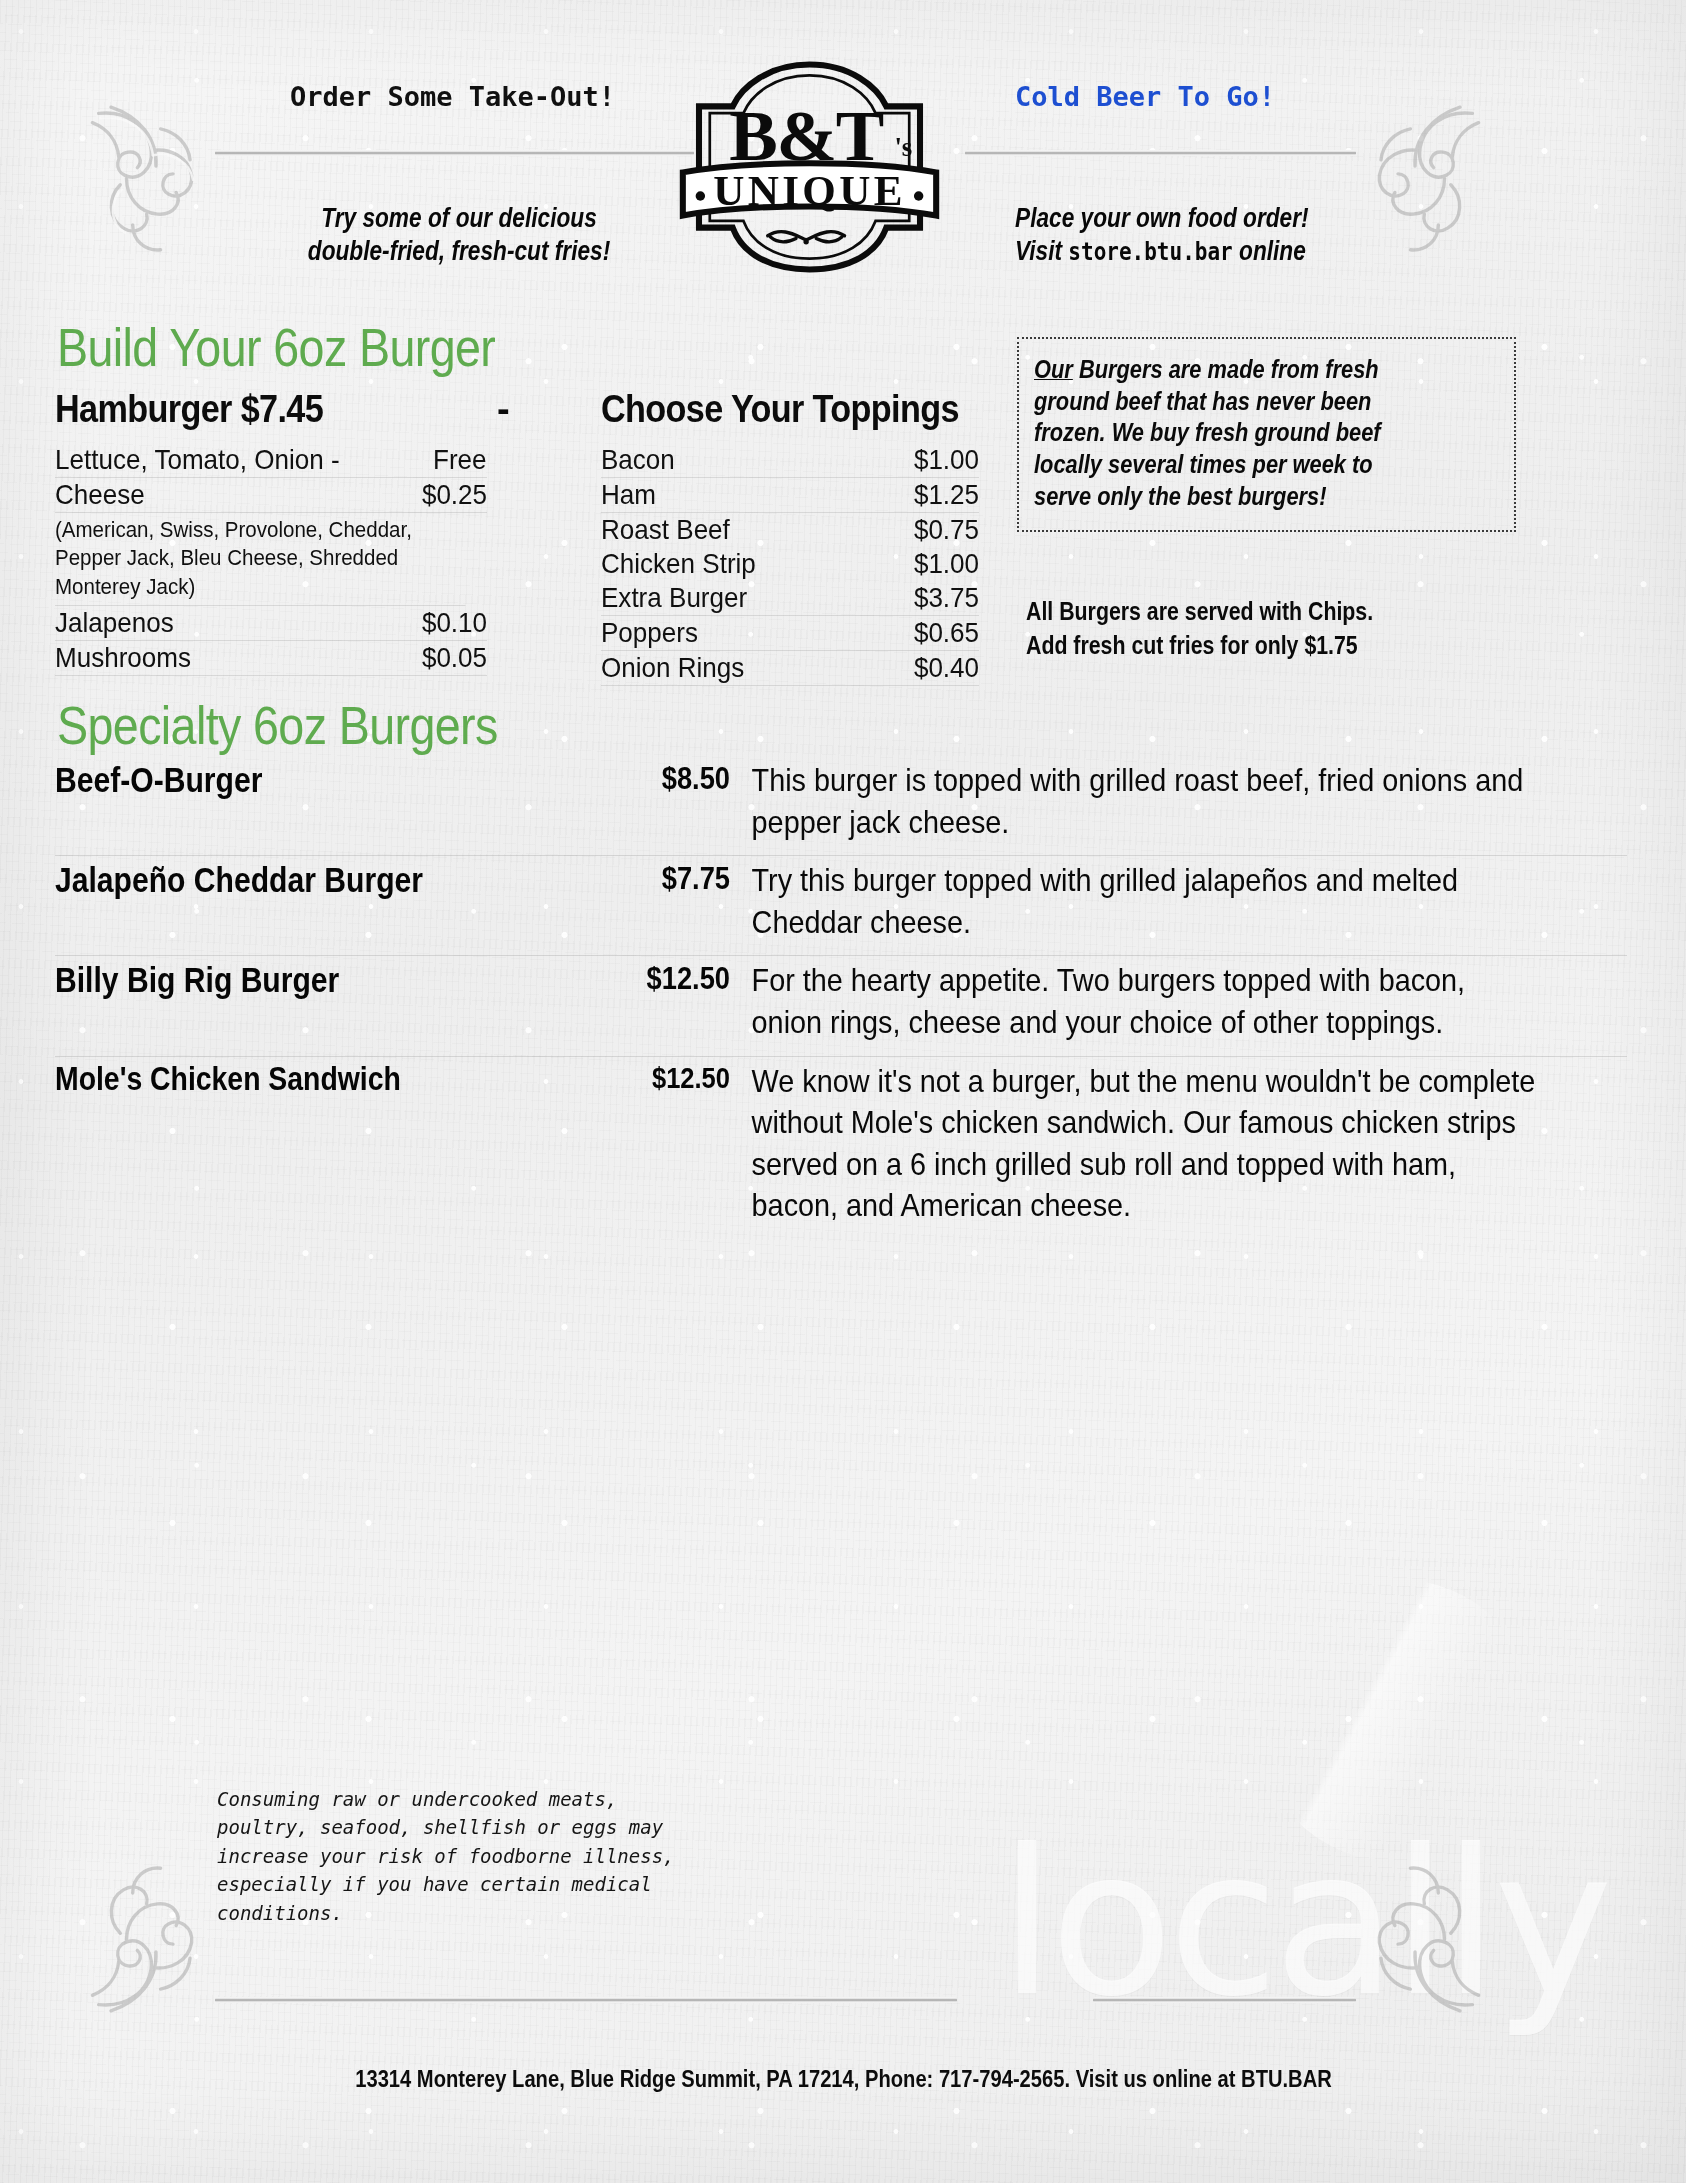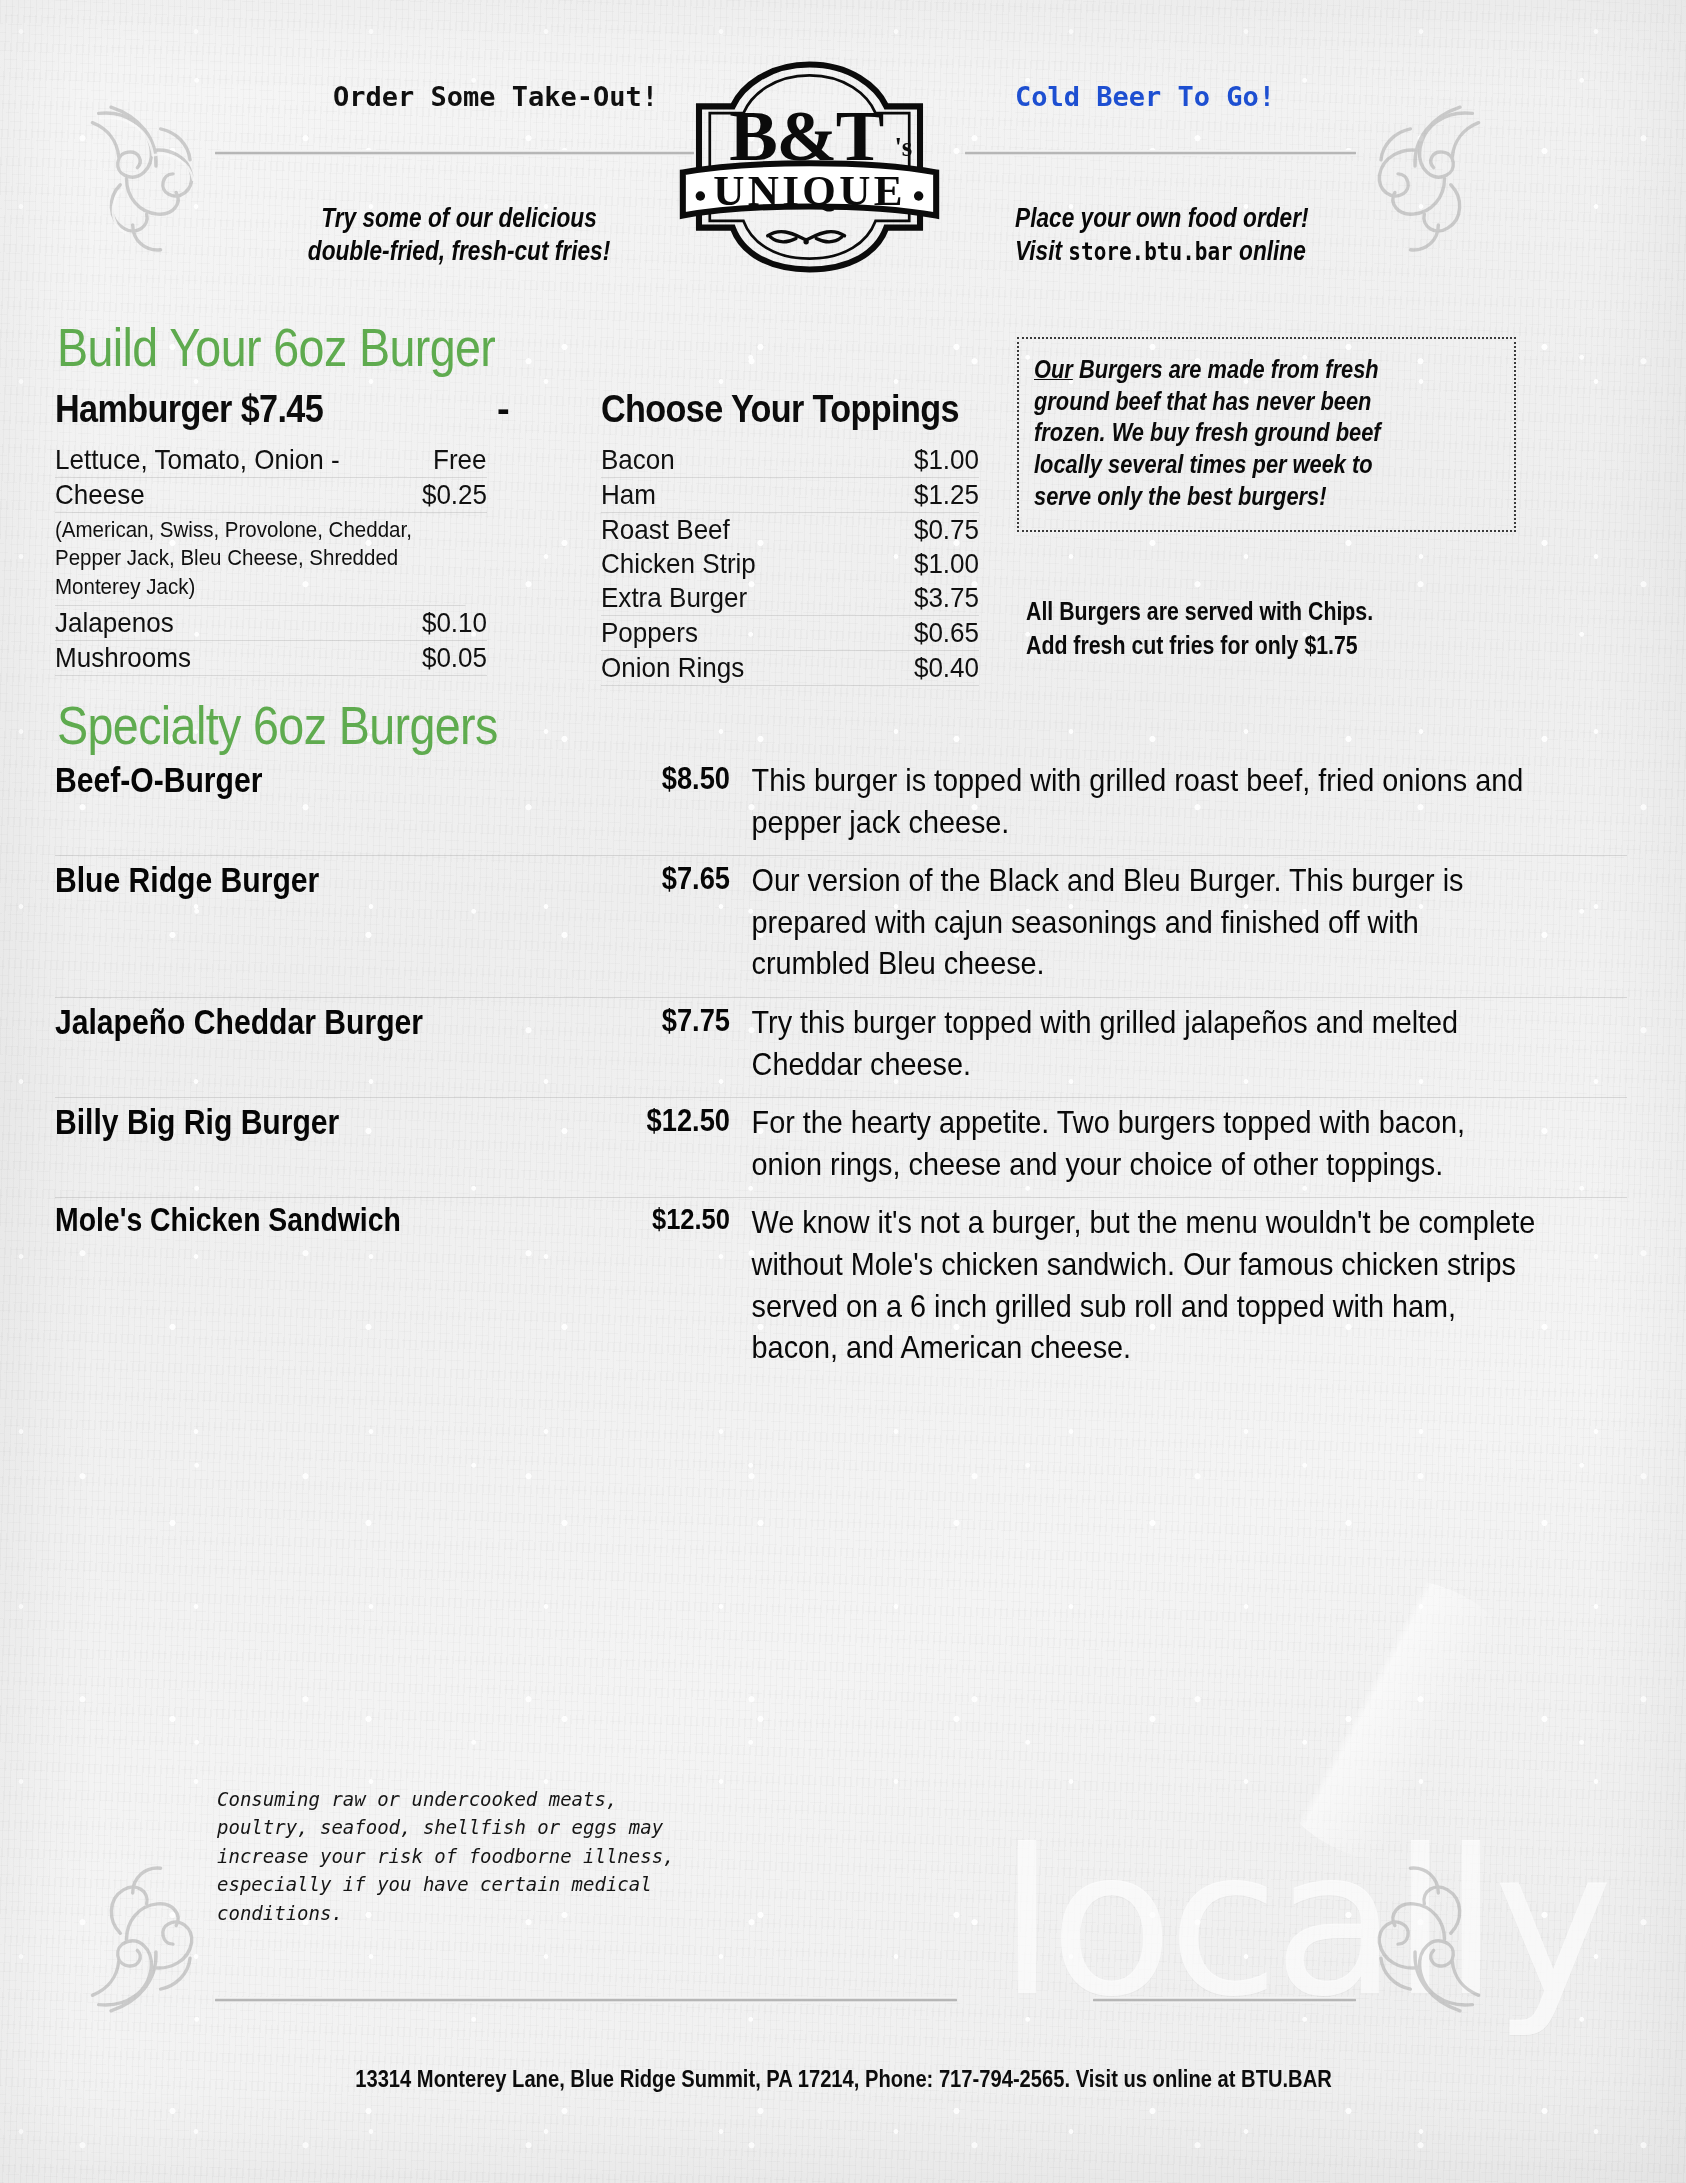--- a/index.html
+++ b/index.html
@@ -59,21 +59,21 @@
   }
   .hrule-t-l{left:215px;top:150px;width:479px;}
   .hrule-t-r{left:965px;top:150px;width:391px;}
   .hrule-b-l{left:215px;top:1997px;width:742px;}
   .hrule-b-r{left:1093px;top:1997px;width:263px;}
 
   
   .hdr-takeout{
     position:absolute;left:290px;top:81px;
     font-family:"DejaVu Sans Mono", monospace;
-    font-size:27px;font-weight:700;color:#101010;letter-spacing:0px;white-space:nowrap;margin-left:43px;
+    font-size:27px;font-weight:700;color:#101010;letter-spacing:0px;white-space:nowrap;
   }
   .hdr-beer{
     position:absolute;left:1015px;top:81px;
     font-family:"DejaVu Sans Mono", monospace;
     font-size:27px;font-weight:700;letter-spacing:0px;white-space:nowrap;text-align:right;
   }
   .hdr-fries{
     position:absolute;left:270px;top:202px;width:378px;
     font-family:"Liberation Sans", sans-serif;
     font-style:italic;font-weight:700;font-size:27px;line-height:1.22;
@@ -394,25 +394,20 @@
 
 <div class="sec-head sec-spec">Specialty 6oz Burgers</div>
 
 <div class="spec">
   <div class="srow">
     <div class="s-name">Beef-O-Burger</div>
     <div class="s-price">$8.50</div>
     <div class="s-desc">This burger is topped with grilled roast beef, fried onions and pepper jack cheese.</div>
   </div>
   <div class="srow">
-    <div class="s-name">Blue Ridge Burger</div>
-    <div class="s-price">$7.65</div>
-    <div class="s-desc">Our version of the Black and Bleu Burger. This burger is prepared with cajun seasonings and finished off with crumbled Bleu cheese.</div>
-  </div>
-  <div class="srow">
     <div class="s-name">Jalapeño Cheddar Burger</div>
     <div class="s-price">$7.75</div>
     <div class="s-desc">Try this burger topped with grilled jalapeños and melted Cheddar cheese.</div>
   </div>
   <div class="srow">
     <div class="s-name">Billy Big Rig Burger</div>
     <div class="s-price">$12.50</div>
     <div class="s-desc">For the hearty appetite.  Two burgers topped with bacon, onion rings, cheese and your choice of other toppings.</div>
   </div>
   <div class="srow last">

